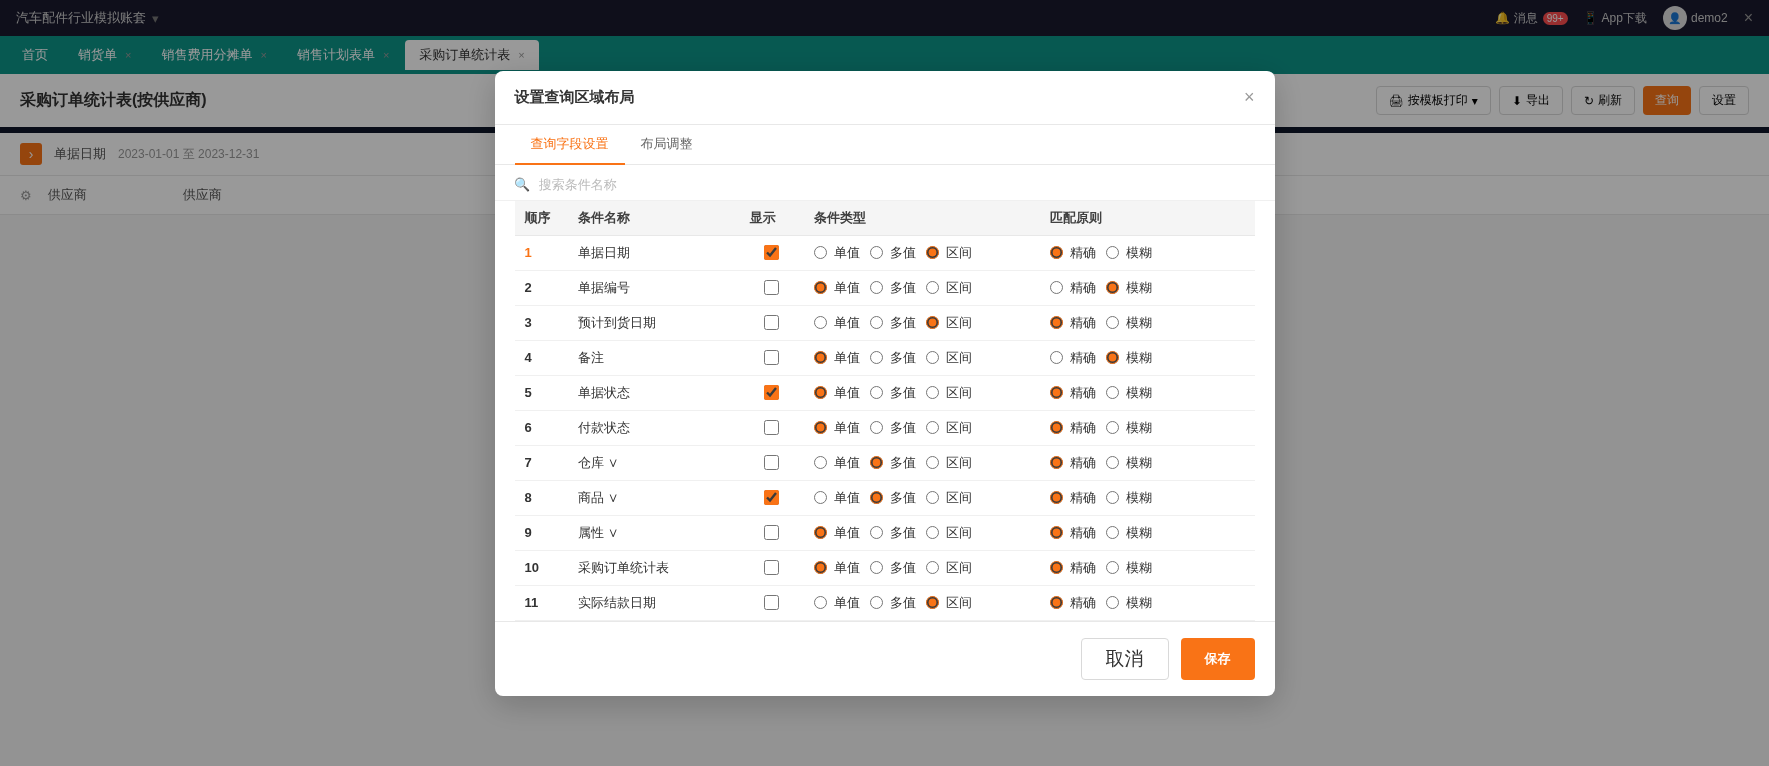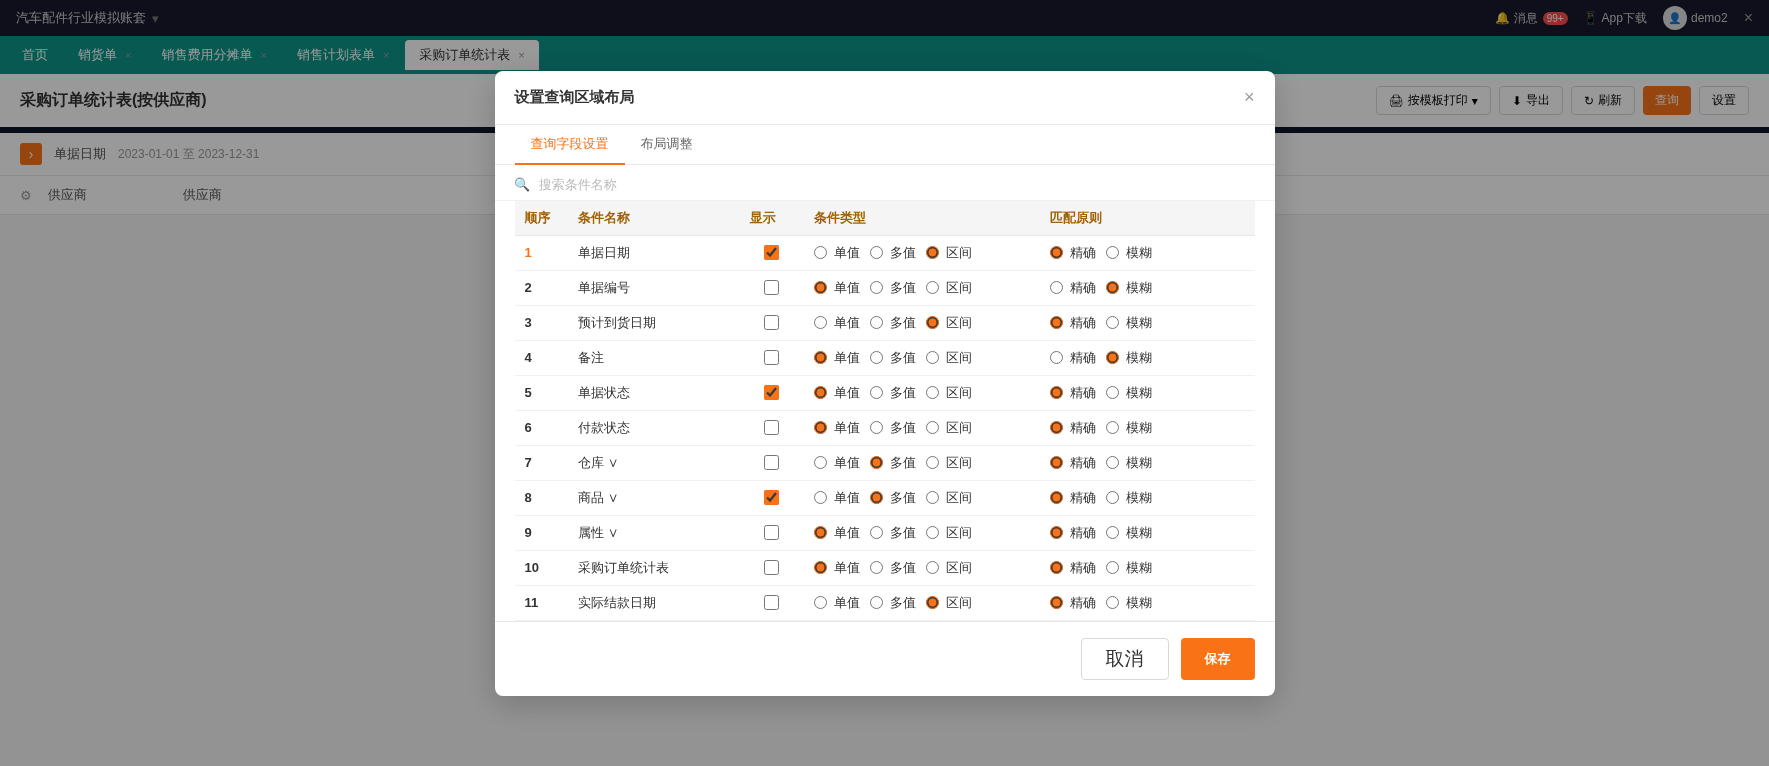--- a/index.html
+++ b/index.html
@@ -170,21 +170,21 @@
     }
     .modal-table {
       width: 100%;
       border-collapse: collapse;
     }
     .modal-table th {
       background: #f5f5f5;
       padding: 8px 10px;
       text-align: left;
       font-size: 13px;
-      color: #a16207;
+      color: #404040;
       font-weight: 600;
       border-bottom: 1px solid #e8e8e8;
       white-space: nowrap;
     }
     .modal-table td {
       padding: 8px 10px;
       border-bottom: 1px solid #f0f0f0;
       font-size: 13px;
       color: #333;
       vertical-align: middle;

